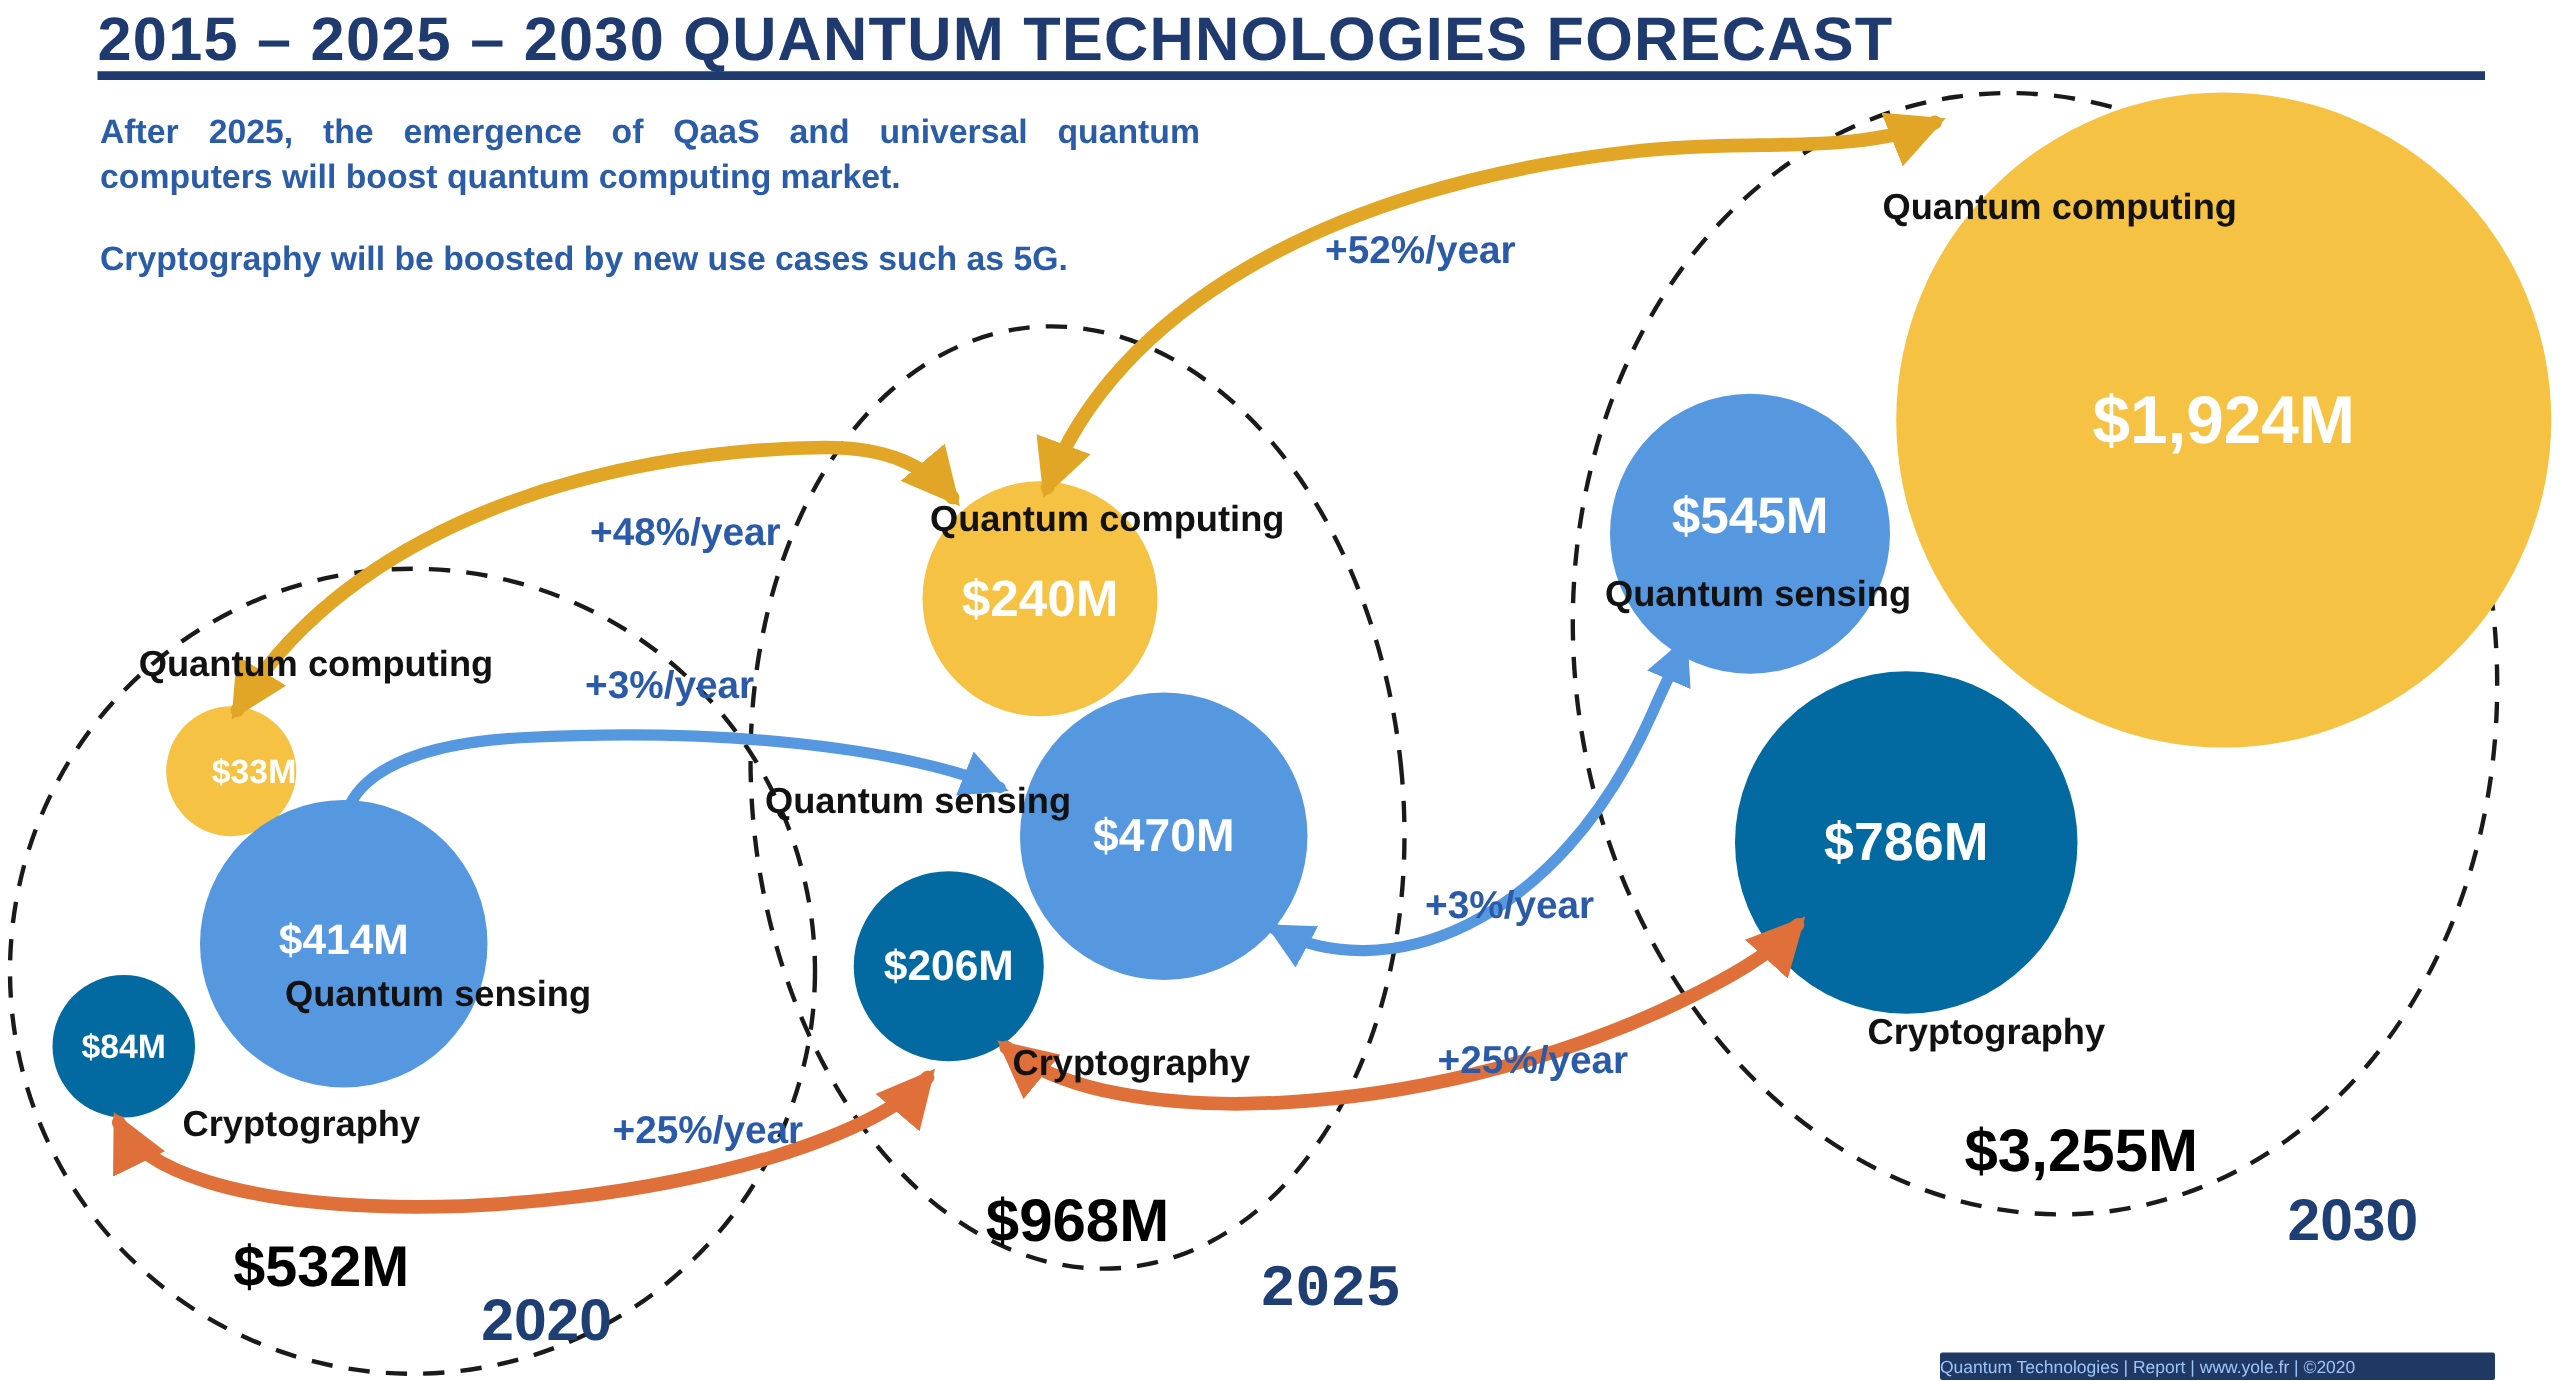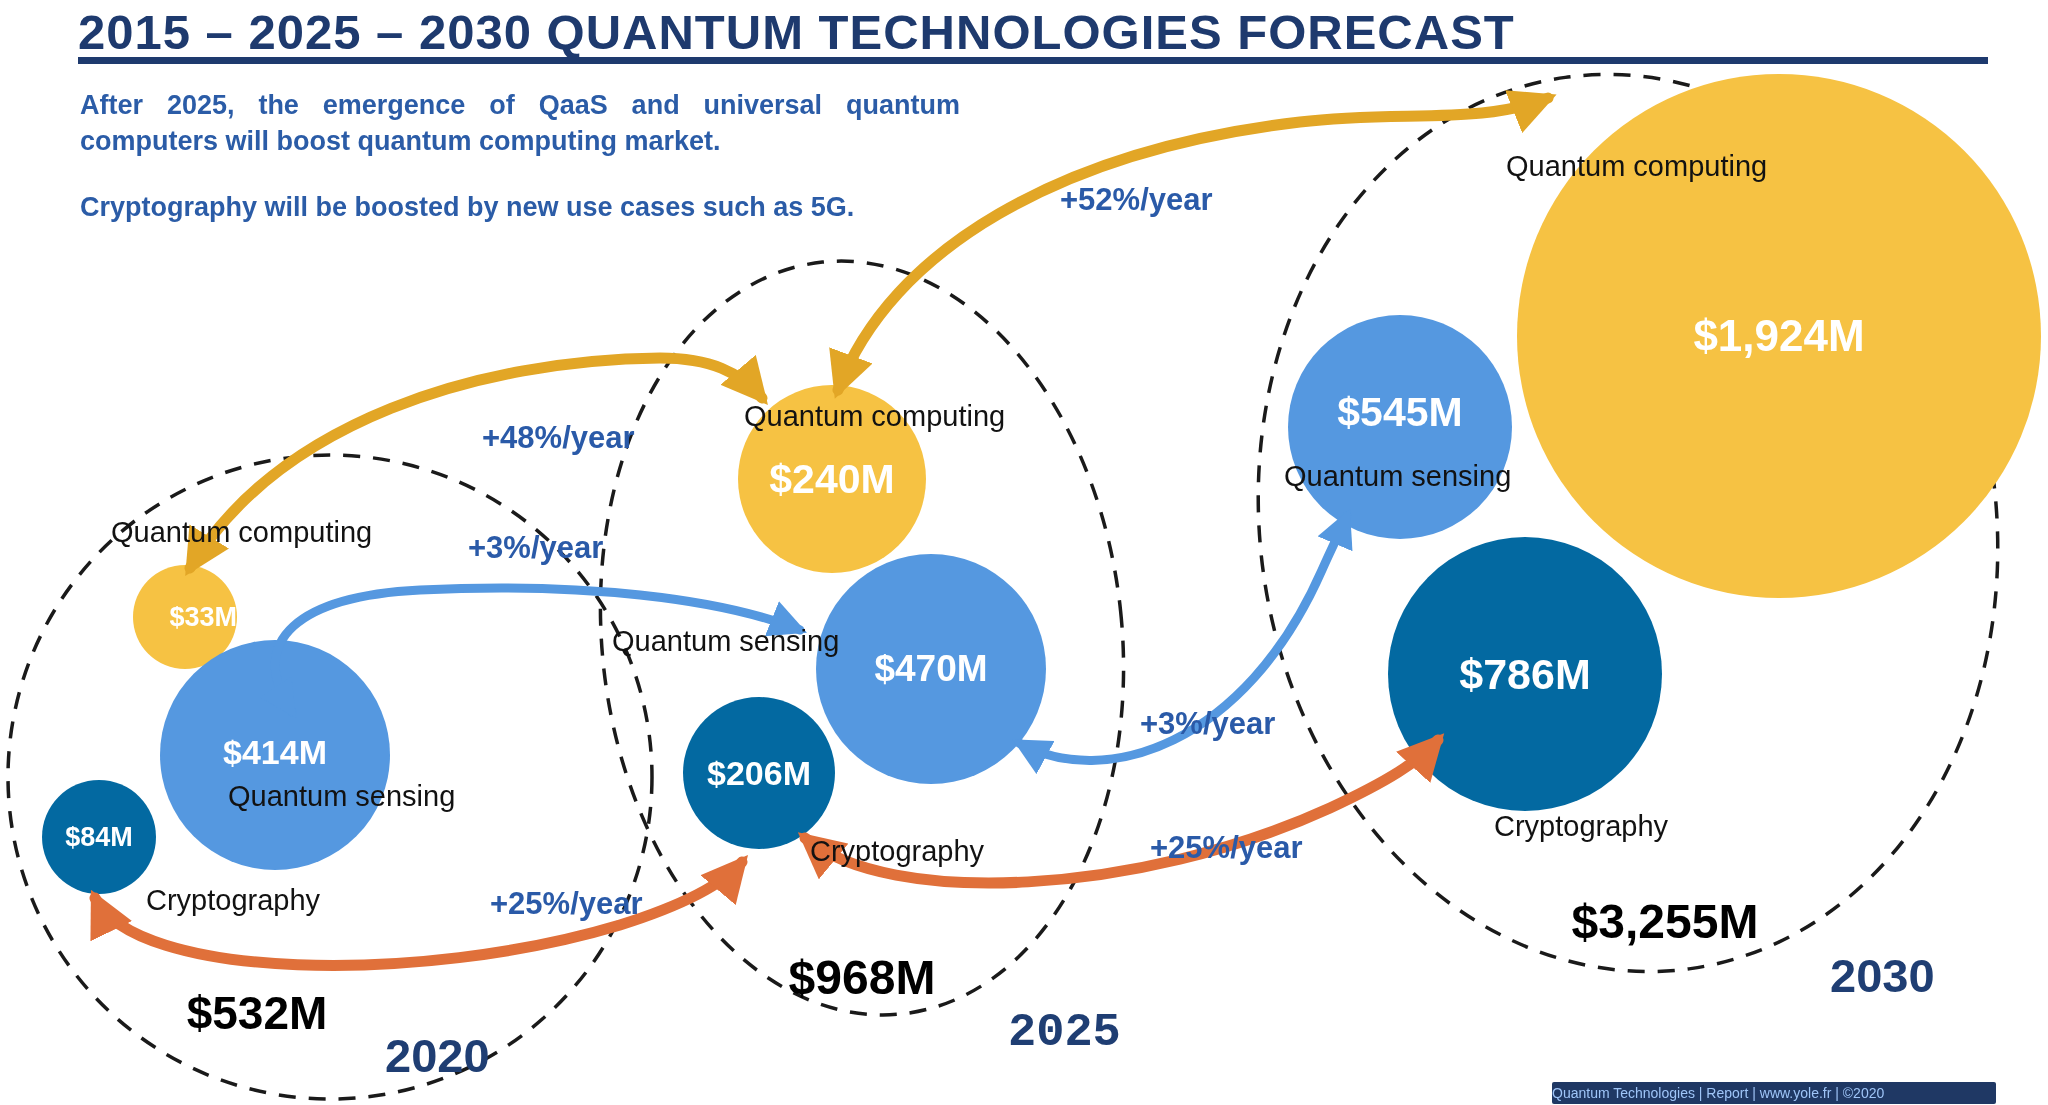--- a/index.html
+++ b/index.html
@@ -26,21 +26,21 @@
   .arr.blue{stroke:#5598E0;stroke-width:9;}
   .arr.orange{stroke:#E0703A;stroke-width:11;}
   .circle{
     position:absolute;border-radius:50%;display:flex;align-items:center;justify-content:center;
     color:#ffffff;font-weight:bold;text-align:center;
   }
   .c-yellow{background:#F6C243;z-index:2;}
   .c-blue{background:#5598E0;z-index:3;}
   .c-orange{background:#0369a1;z-index:4;}
   .cat-label{
-    position:absolute;font-size:29px;font-weight:normal;color:#121212;white-space:nowrap;z-index:6;text-align:right;
+    position:absolute;font-size:29px;font-weight:bold;color:#121212;white-space:nowrap;z-index:6;text-align:right;
   }
   .total{
     position:absolute;font-size:48px;font-weight:bold;color:#000000;text-align:center;z-index:6;white-space:nowrap;
   }
   .year-label{
     position:absolute;font-size:47px;font-weight:bold;color:#1F3E73;z-index:6;white-space:nowrap;
   }
   .growth{
     position:absolute;font-size:31px;font-weight:bold;color:#2A5AA8;z-index:7;white-space:nowrap;
   }
@@ -89,21 +89,21 @@
   </div>
   <div class="circle c-orange" style="left:683px;top:697px;width:152px;height:152px;font-size:34px;">
     <span>$206M</span>
   </div>
   <div class="cat-label" style="left:744px;top:400px;">Quantum computing</div>
   <div class="cat-label" style="left:612px;top:625px;">Quantum sensing</div>
   <div class="cat-label" style="left:810px;top:835px;">Cryptography</div>
   <div class="total" style="left:752px;top:950px;width:220px;">$968M</div>
   <div class="year-label" style="left:1008px;top:1006px;font-family:Liberation Mono, monospace;">2025</div>
 
-  <div class="circle c-yellow" style="left:1517px;top:74px;width:524px;height:524px;font-size:44px;">
+  <div class="circle c-yellow" style="left:1517px;top:74px;width:524px;height:524px;font-size:54px;">
     <span>$1,924M</span>
   </div>
   <div class="circle c-blue" style="left:1288px;top:315px;width:224px;height:224px;font-size:41px;padding-bottom:30px;box-sizing:border-box;">
     <span>$545M</span>
   </div>
   <div class="circle c-orange" style="left:1388px;top:537px;width:274px;height:274px;font-size:43px;">
     <span>$786M</span>
   </div>
   <div class="cat-label" style="left:1506px;top:150px;">Quantum computing</div>
   <div class="cat-label" style="left:1284px;top:460px;">Quantum sensing</div>
@@ -124,21 +124,21 @@
       </marker>
     </defs>
     <path class="arr gold" d="M190,568 C280,420 480,360 660,358 C710,358 740,372 762,398" marker-start="url(#ah-gold)" marker-end="url(#ah-gold)"></path>
     <path class="arr gold" d="M838,390 C890,250 1060,150 1300,122 C1400,110 1480,125 1548,98" marker-start="url(#ah-gold)" marker-end="url(#ah-gold)"></path>
     <path class="arr blue" d="M292,712 C245,640 300,596 420,590 C580,582 720,598 800,630" marker-start="url(#ah-blue)" marker-end="url(#ah-blue)"></path>
     <path class="arr blue" d="M1019,743 C1105,790 1245,745 1322,570 C1333,545 1341,530 1347,516" marker-start="url(#ah-blue)" marker-end="url(#ah-blue)"></path>
     <path class="arr orange" d="M95,898 C135,980 420,985 620,925 C690,903 725,882 742,862" marker-start="url(#ah-orange)" marker-end="url(#ah-orange)"></path>
     <path class="arr orange" d="M805,838 C890,908 1140,895 1330,808 C1388,781 1418,762 1438,740" marker-start="url(#ah-orange)" marker-end="url(#ah-orange)"></path>
   </svg>
 
-  <div class="growth" style="left:482px;top:408px;margin-top:12px;">+48%/year</div>
+  <div class="growth" style="left:472px;top:408px;">+48%/year</div>
   <div class="growth" style="left:1060px;top:182px;">+52%/year</div>
   <div class="growth" style="left:468px;top:530px;">+3%/year</div>
   <div class="growth" style="left:1140px;top:706px;">+3%/year</div>
   <div class="growth" style="left:490px;top:886px;">+25%/year</div>
   <div class="growth" style="left:1150px;top:830px;">+25%/year</div>
 
   <div id="footer-bar" class="abs">Quantum Technologies | Report | www.yole.fr | ©2020</div>
 
 </div>
 

